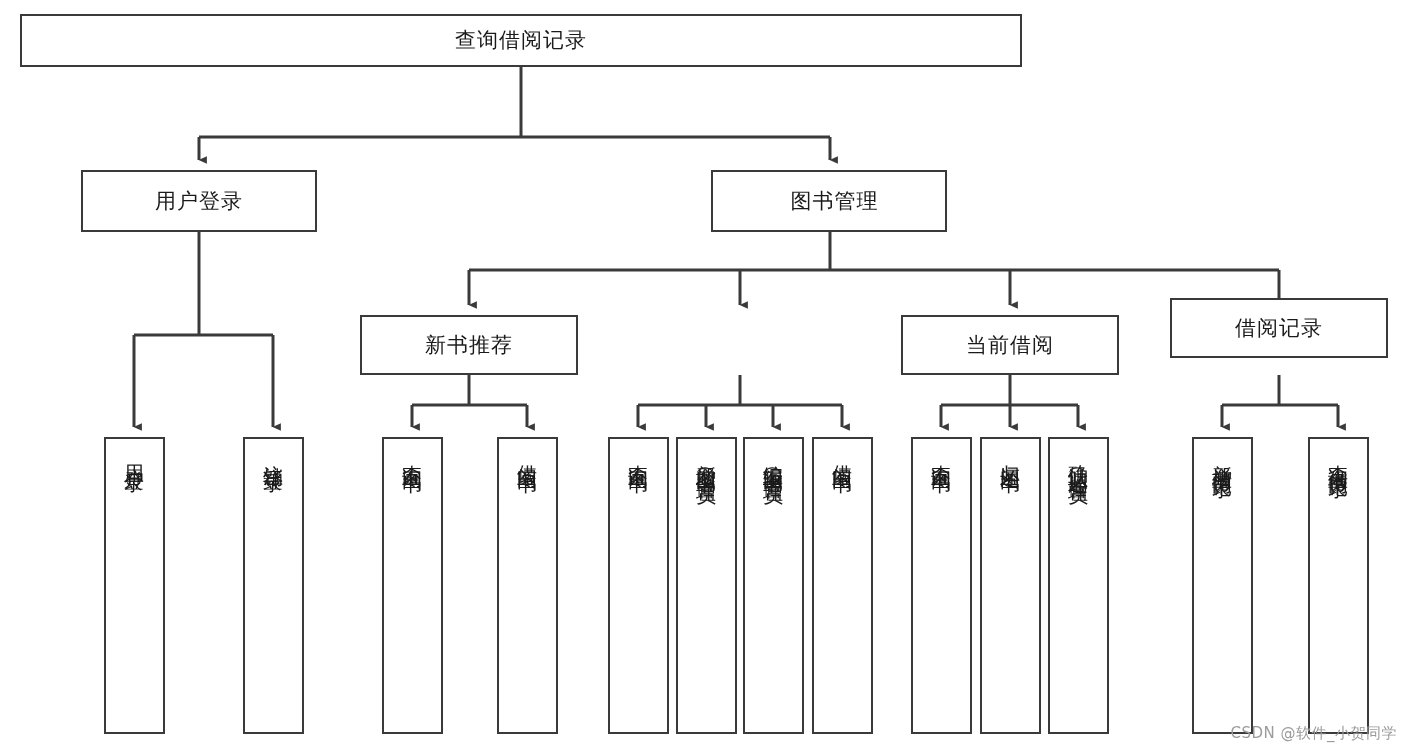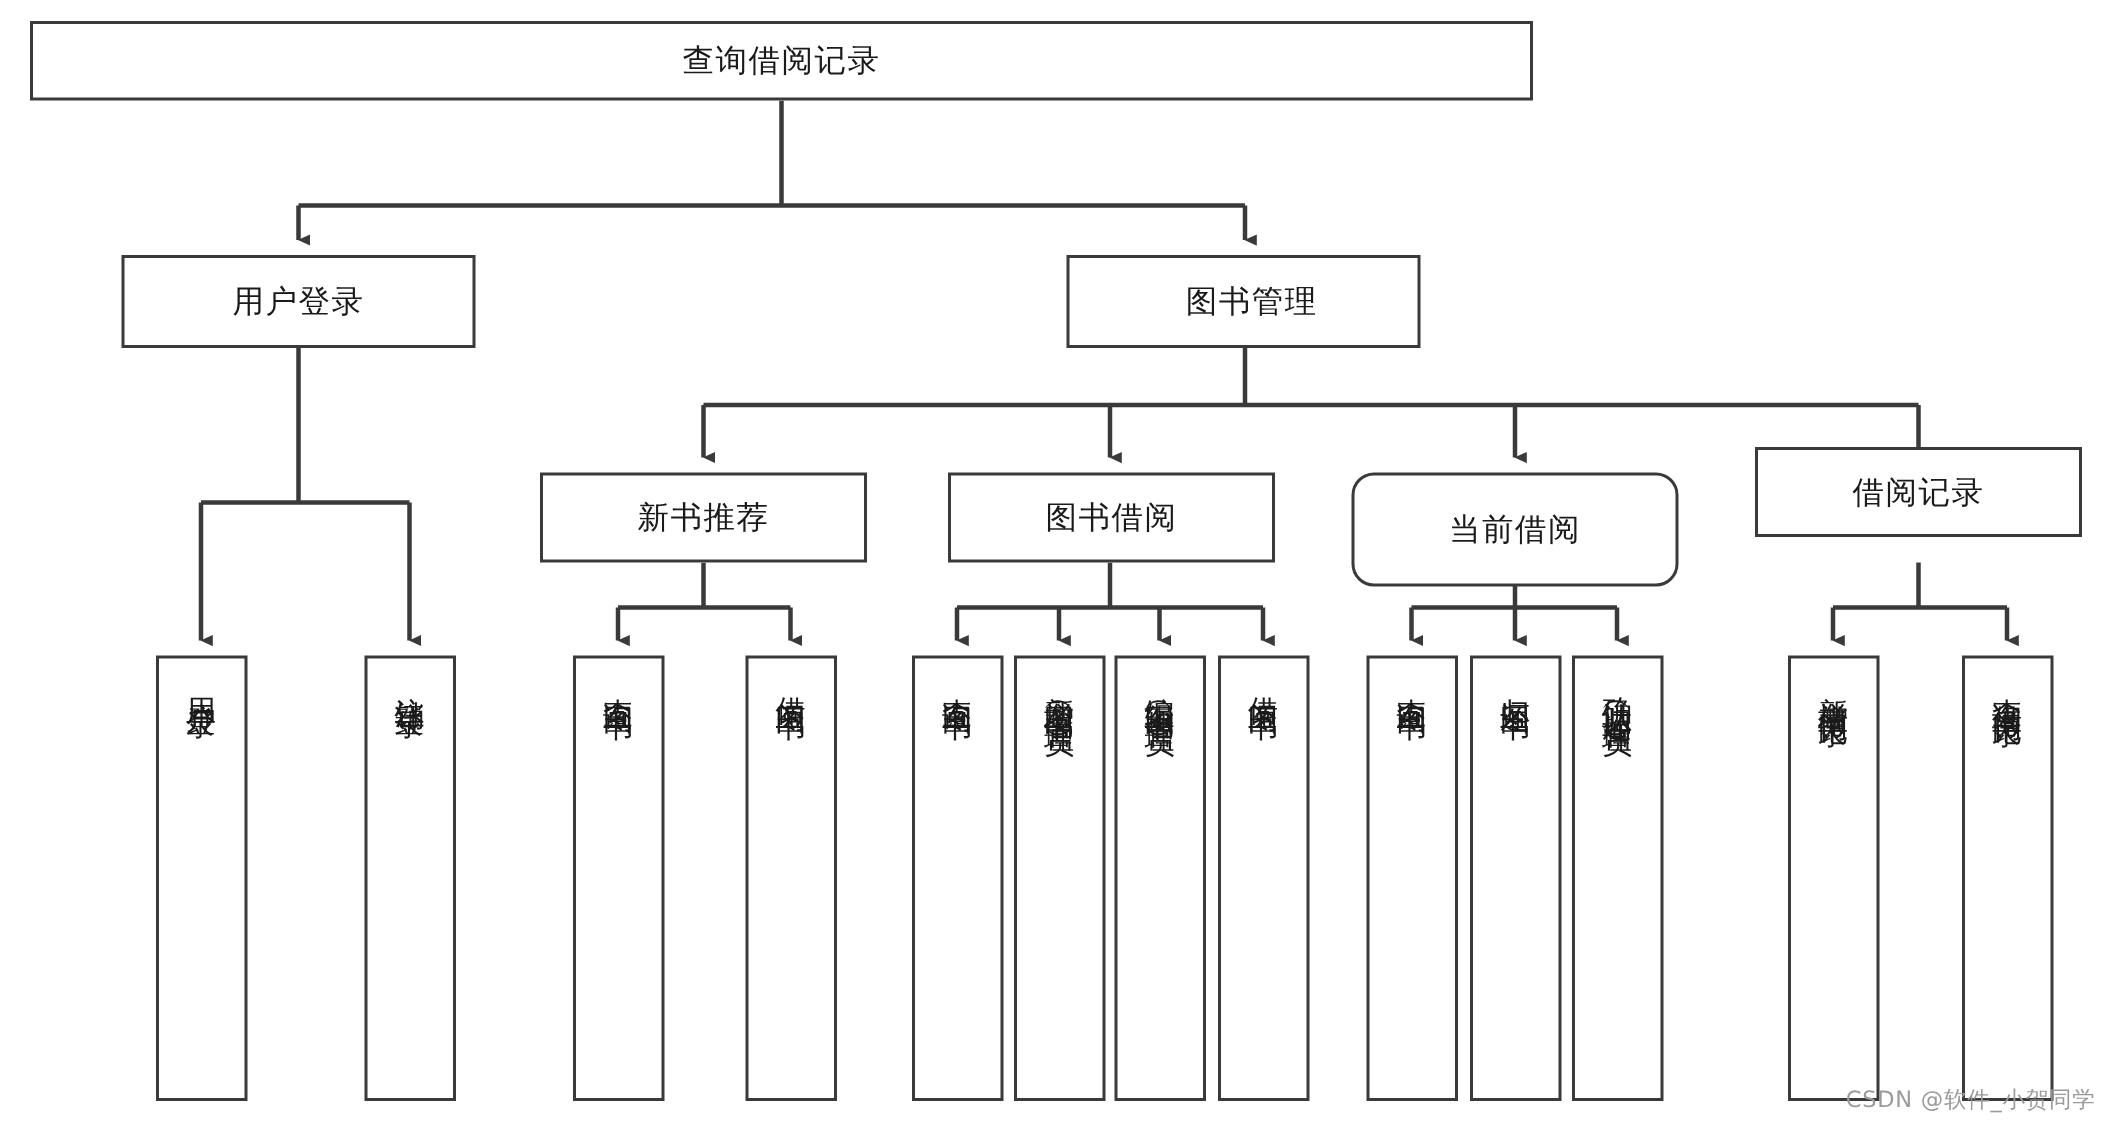--- a/index.html
+++ b/index.html
@@ -116,24 +116,21 @@
   <div class="node h-node" style="left:81px;top:170px;width:236px;height:62px;">
     <span class="lbl">用户登录</span>
   </div>
   <div class="node h-node" style="left:711px;top:170px;width:236px;height:62px;padding-left:11px;">
     <span class="lbl">图书管理</span>
   </div>
 
   <div class="node h-node" style="left:360px;top:315px;width:218px;height:60px;">
     <span class="lbl">新书推荐</span>
   </div>
-  <div class="node h-node" style="left:632px;top:315px;width:218px;height:60px;">
-    <span class="lbl">图书借阅</span>
-  </div>
-  <div class="node h-node" style="left:901px;top:315px;width:218px;height:76px;border-radius:15px;">
+  <div class="node h-node" style="left:901px;top:315px;width:218px;height:60px;">
     <span class="lbl">当前借阅</span>
   </div>
   <div class="node h-node" style="left:1170px;top:298px;width:218px;height:60px;">
     <span class="lbl">借阅记录</span>
   </div>
 
   <div class="node v-node" style="left:104px;top:437px;width:61px;height:297px;">
     <span class="lbl">用户登录</span>
   </div>
   <div class="node v-node" style="left:243px;top:437px;width:61px;height:297px;">

